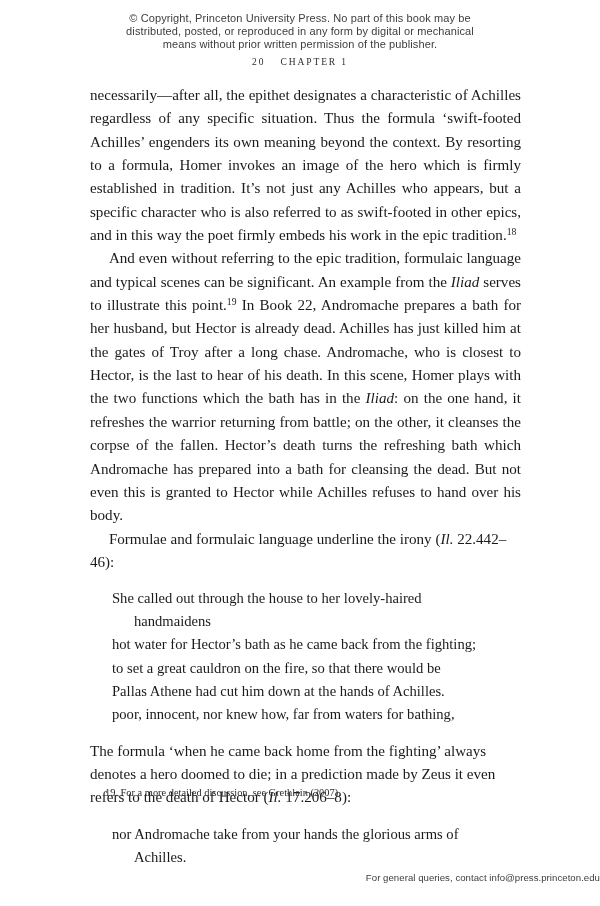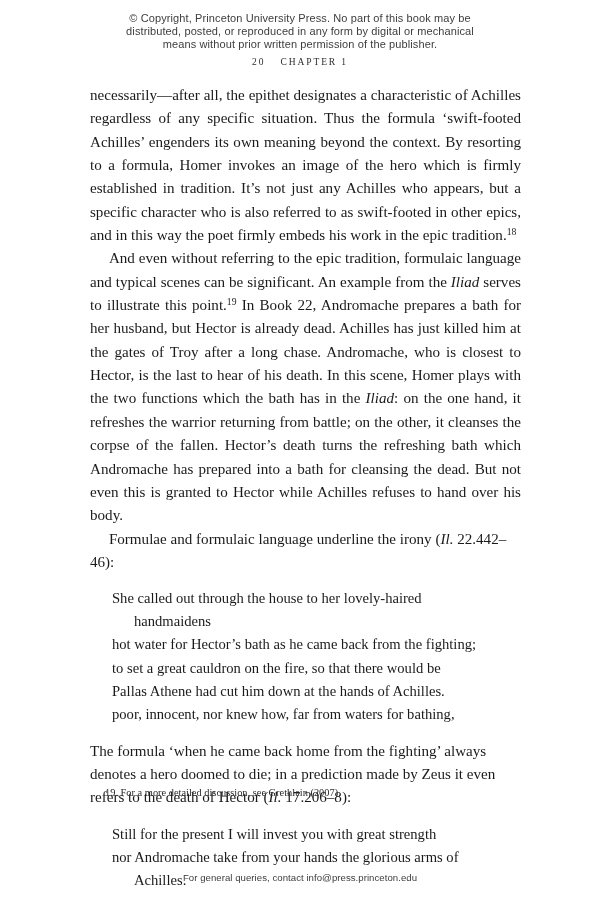--- a/index.html
+++ b/index.html
@@ -99,21 +99,21 @@
     color: #2b2b2b;
   }
   .footnotes .fn { display: block; white-space: nowrap; }
 
   
   .wm-footer {
     position: absolute;
     bottom: 23px;
     left: 0;
     width: 600px;
-    text-align: center;
+    text-align: right;
     font-family: "Liberation Sans", "DejaVu Sans", sans-serif;
     font-size: 9.6px;
     color: #3d3d3d;
     letter-spacing: 0.005em;
   }
 
   i, .it { font-style: italic; }
   sup.fnref {
     font-size: 0.64em;
     vertical-align: 0.52em;
@@ -152,21 +152,20 @@
     <span class="vline">poor, innocent, nor knew how, far from waters for bathing,</span>
   </div>
 
   <div class="gap-after-verse"></div>
 
   <p class="body last-ragged lead-in"><span>The formula ‘when he came back home from the fighting’ always denotes a hero doomed to die; in a prediction made by Zeus it even refers to the death of Hector (</span><i>Il.</i><span> 17.206–8):</span></p>
 
   <div class="gap-before-verse"></div>
 
   <div class="verse">
-    <span class="vline">Still for the present I will invest you with great strength</span>
     <span class="vline">nor Andromache take from your hands the glorious arms of</span>
     <span class="vline runover">Achilles.</span>
   </div>
 
 </div>
 
 <div class="footnotes">
   <span class="fn">19. For a more detailed discussion, see Grethlein (2007).</span>
 </div>
 

